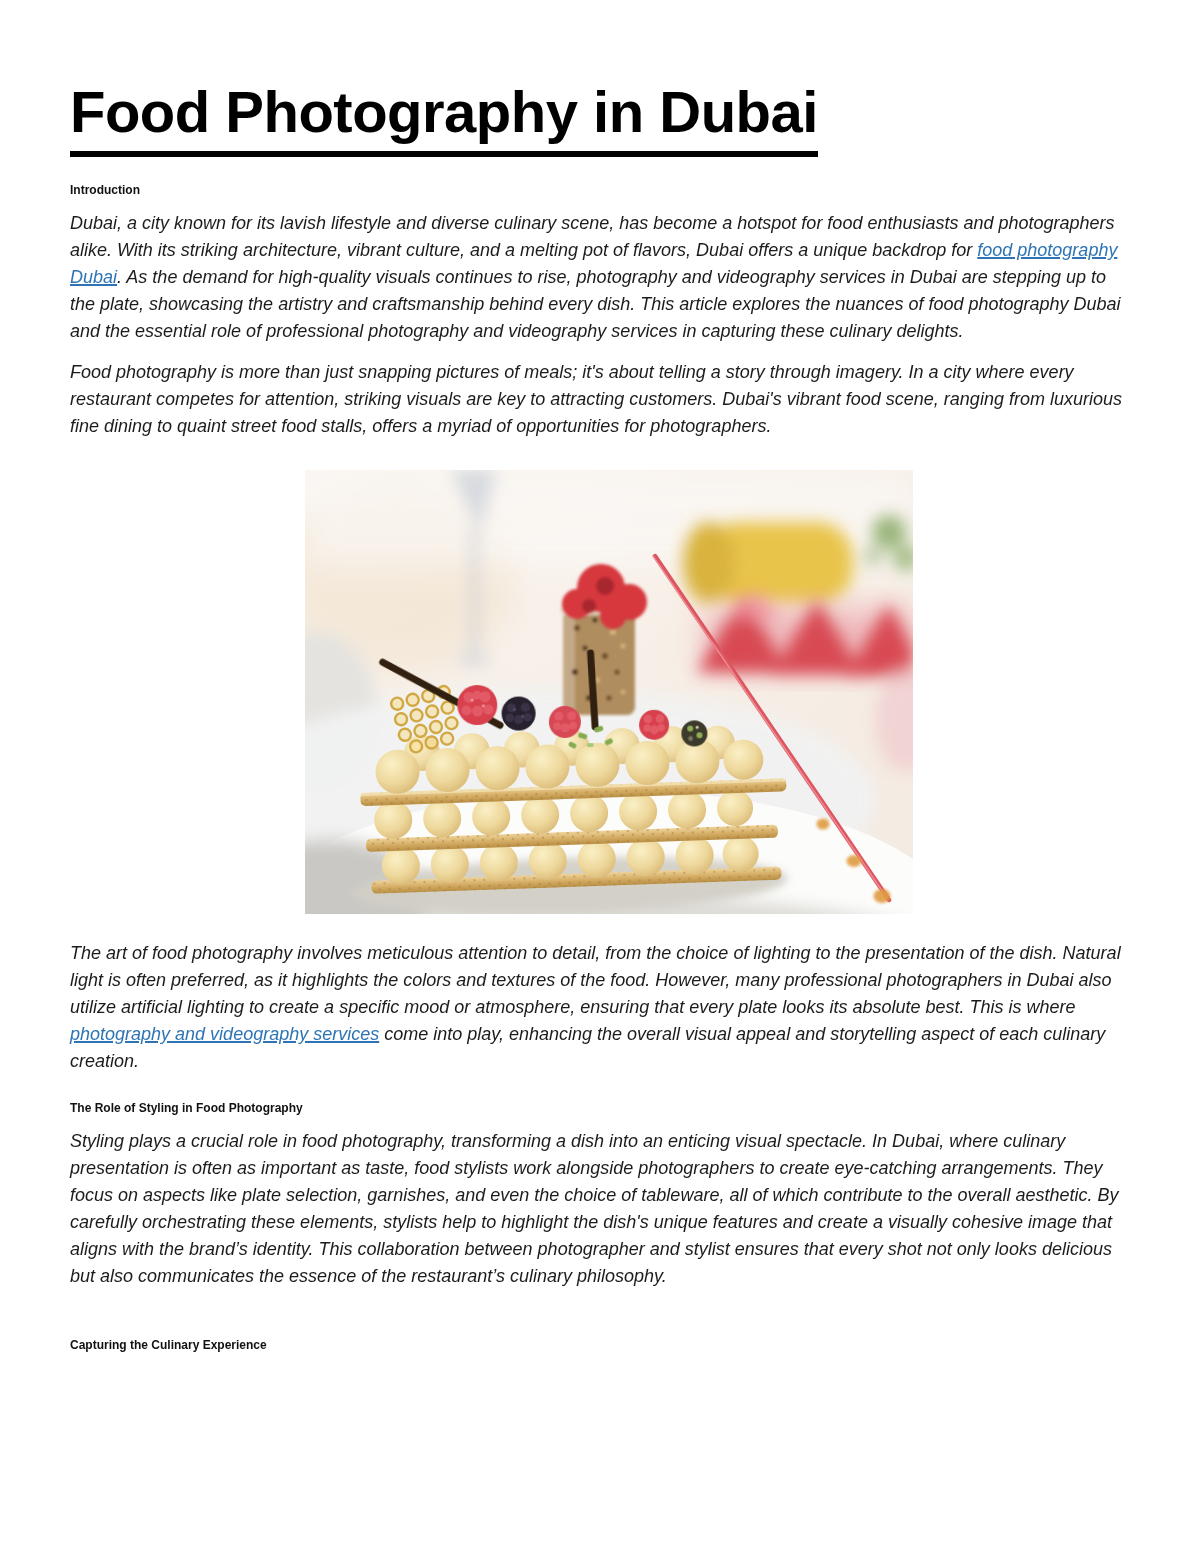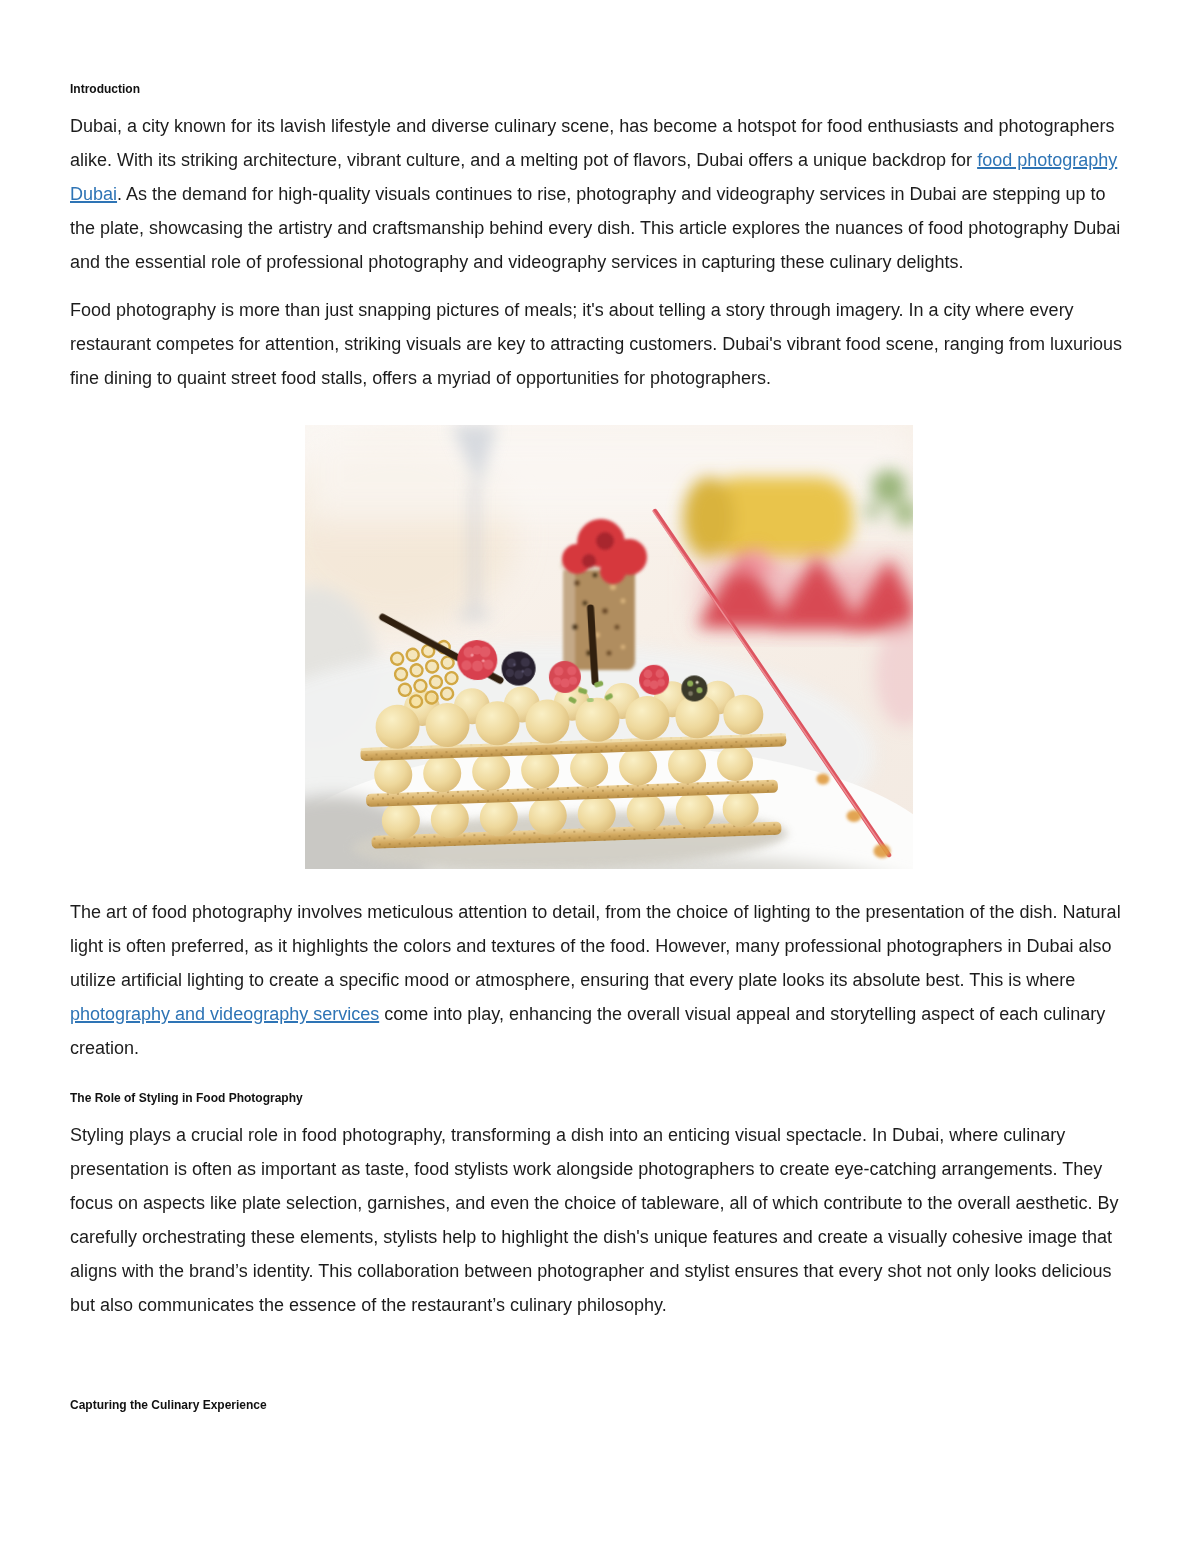--- a/index.html
+++ b/index.html
@@ -26,47 +26,49 @@
   h1.doc-title .underlined {
     border-bottom: 6px solid #000000;
     padding-bottom: 7px;
   }
   h2.doc-heading {
     margin: 26px 0 13px 0;
     font-size: 12px;
     font-weight: 700;
     color: #111111;
   }
-  h2.doc-heading.capturing { margin-top: 76px; }
+  h2.doc-heading.capturing { margin-top: 48px; }
   p.doc-para {
     margin: 0 0 14px 0;
     font-size: 18px;
-    line-height: 34px;
+    line-height: 27px;
     color: #1c1c1c;
     max-width: 1060px;
+    font-style: italic;
   }
   a.doc-link {
     color: #2e74b5;
     text-decoration: underline;
     text-decoration-thickness: 2px;
     cursor: pointer;
   }
   figure.photo {
     margin: 30px 0 26px 235px;
     padding: 0;
     width: 608px;
     height: 444px;
   }
   figure.photo svg { display: block; width: 608px; height: 444px; }
 </style>
 </head>
 <body>
 
 <main class="page">
 
+  <h1 class="doc-title"><span class="underlined">Food Photography in Dubai</span></h1>
 
   <h2 class="doc-heading">Introduction</h2>
 
   <p class="doc-para"><span>Dubai, a city known for its lavish lifestyle and diverse culinary scene, has become a hotspot for food enthusiasts and photographers alike. With its striking architecture, vibrant culture, and a melting pot of flavors, Dubai offers a unique backdrop for </span><a class="doc-link" href="#">food photography Dubai</a><span>. As the demand for high-quality visuals continues to rise, photography and videography services in Dubai are stepping up to the plate, showcasing the artistry and craftsmanship behind every dish. This article explores the nuances of food photography Dubai and the essential role of professional photography and videography services in capturing these culinary delights.</span></p>
 
 
   <p class="doc-para">Food photography is more than just snapping pictures of meals; it's about telling a story through imagery. In a city where every restaurant competes for attention, striking visuals are key to attracting customers. Dubai's vibrant food scene, ranging from luxurious fine dining to quaint street food stalls, offers a myriad of opportunities for photographers.</p>
 
   <figure class="photo">
     <svg viewBox="0 0 608 444" xmlns="http://www.w3.org/2000/svg">

